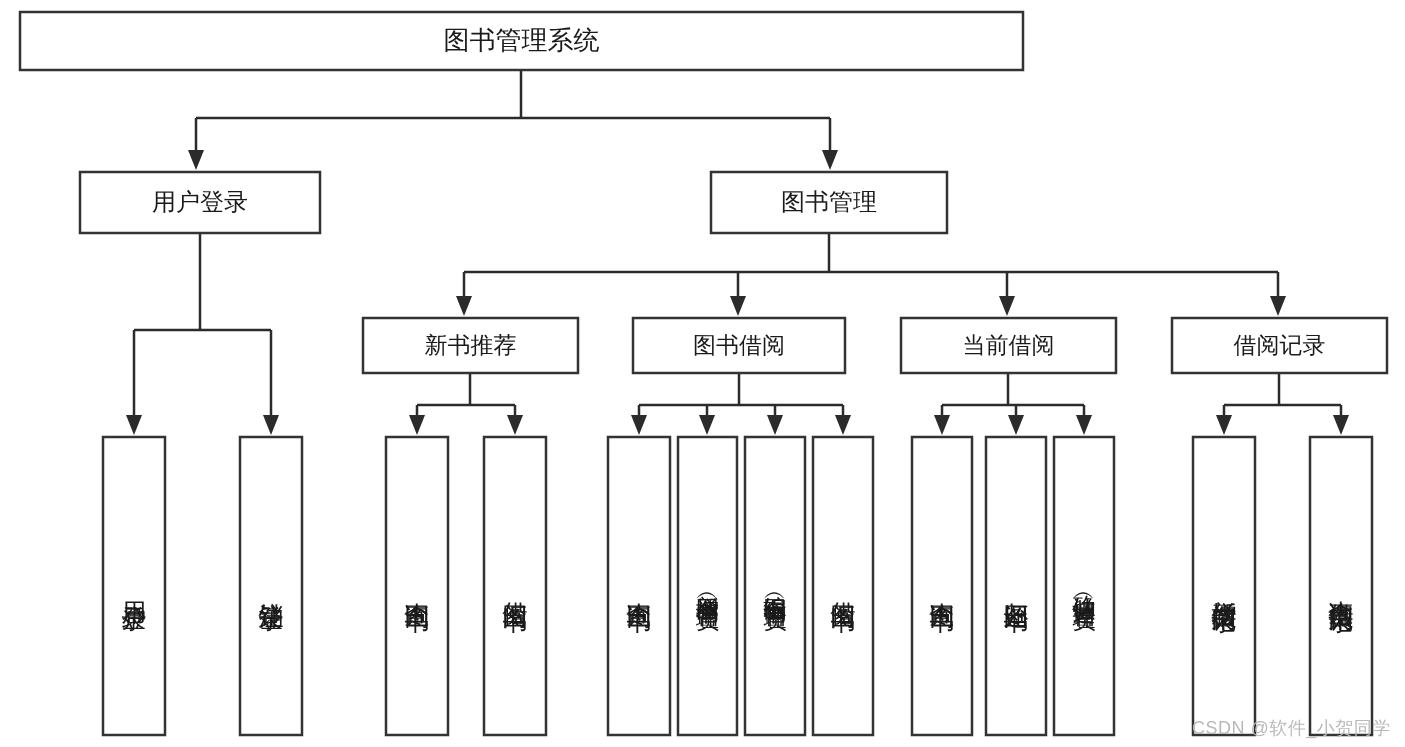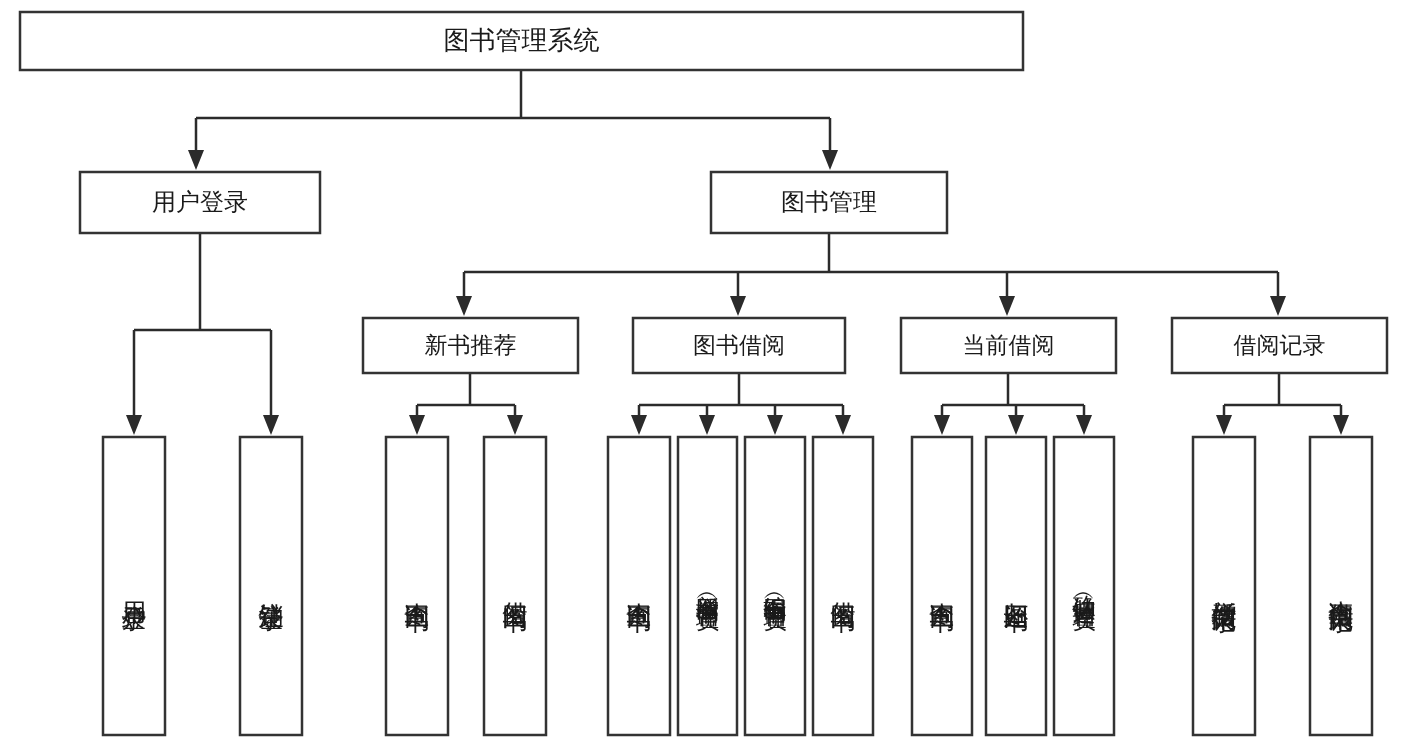--- a/index.html
+++ b/index.html
@@ -212,13 +212,14 @@
       <div class="leaf-label-wrap" style="left: 1054px; top: 437px; width: 60px; height: 298px;">
         <span class="leaf-label-v" style="font-size: 23px;">确认归还（管理员）</span>
       </div>
       <div class="leaf-label-wrap" style="left: 1193px; top: 437px; width: 62px; height: 298px;">
         <span class="leaf-label-v">新增借阅记录</span>
       </div>
       <div class="leaf-label-wrap" style="left: 1310px; top: 437px; width: 62px; height: 298px;">
         <span class="leaf-label-v">查询借阅记录</span>
       </div>
     </div>
+  <div class="watermark" style="left: 1192px; top: 716px;">CSDN @软件_小贺同学</div>
 </div>
 
 </body></html>

